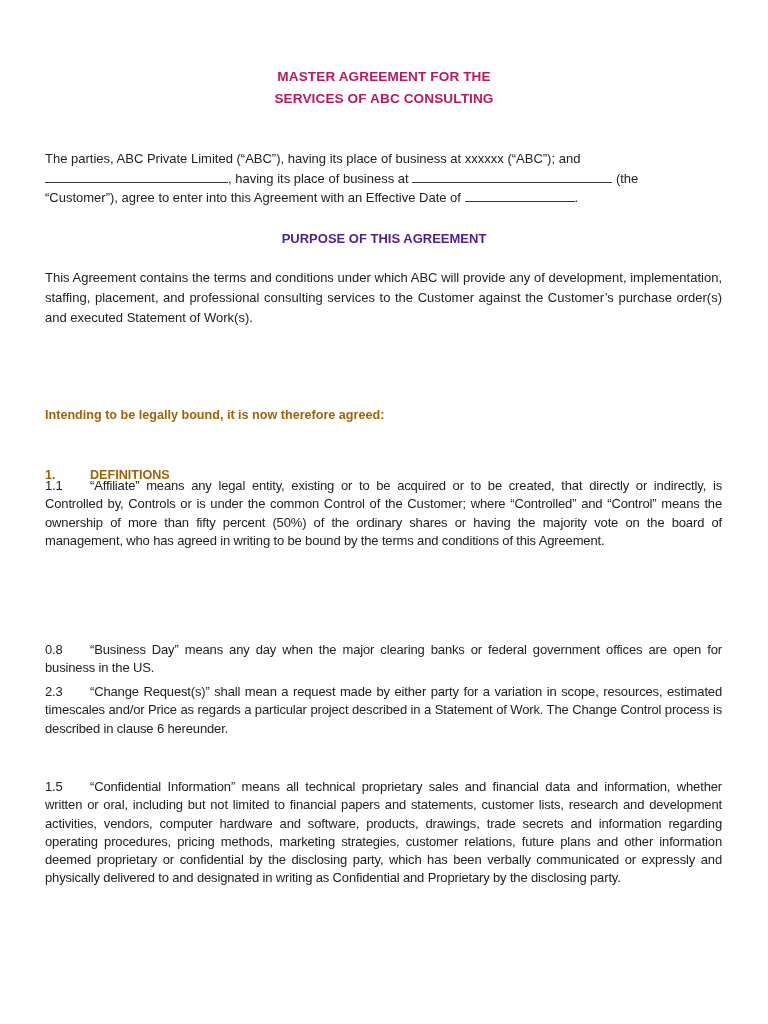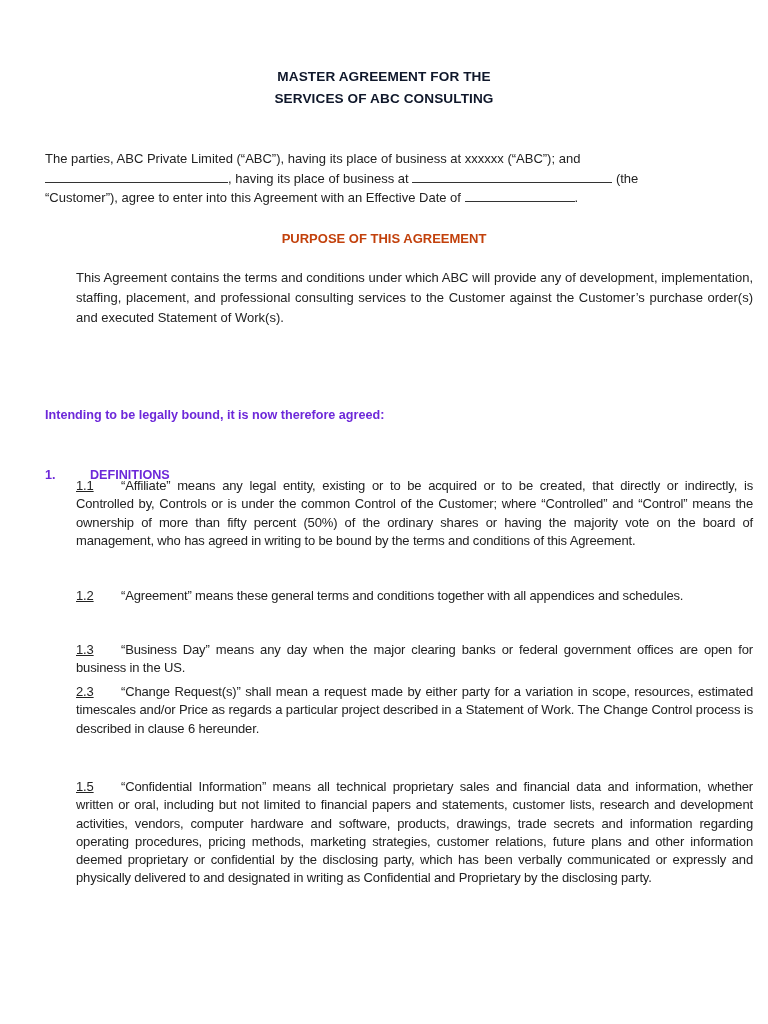--- a/index.html
+++ b/index.html
@@ -21,51 +21,50 @@
     width: 768px; height: 1024px;
     background: #fff;
   }
   .abs { position: absolute; }
   .title {
     left: 0; width: 768px;
     text-align: center;
     font-weight: bold;
     font-size: 13.6px;
     line-height: 22px;
-    color: #0f172a;
+    color: #be185d;
     letter-spacing: 0.1px;
   }
   .heading {
     left: 0; width: 768px;
     text-align: center;
     font-weight: bold;
     font-size: 13px;
     line-height: 18px;
-    color: #c2410c;
+    color: #4c1d95;
   }
   .para {
     left: 45px;
     width: 677px;
     font-size: 13px;
     line-height: 19.5px;
     color: #222;
   }
-  .justify { text-align: justify; margin-left: 31px; }
+  .justify { text-align: justify; }
   .tight { line-height: 18.3px; letter-spacing: -0.15px; }
   .bold-line {
     left: 45px;
     font-weight: bold;
     font-size: 12.6px;
     line-height: 18px;
-    color: #6d28d9;
+    color: #a16207;
   }
   .clause-num {
     display: inline-block;
     width: 45px;
-    text-decoration: underline;
   }
   .sec-num {
     display: inline-block;
     width: 45px;
   }
   .blank {
     display: inline-block;
     border-bottom: 1px solid #333;
     height: 12px;
     vertical-align: baseline;
@@ -99,26 +98,23 @@
   <div class="abs bold-line" style="top:406px;">Intending to be legally bound, it is now therefore agreed:</div>
 
   <div class="abs bold-line" style="top:466px;">
     <span class="sec-num">1.</span><span>DEFINITIONS</span>
   </div>
 
   <div class="abs para justify tight" style="top:477px;">
     <span class="clause-num">1.1</span><span>“Affiliate” means any legal entity, existing or to be acquired or to be created, that directly or indirectly, is Controlled by, Controls or is under the common Control of the Customer; where “Controlled” and “Control” means the ownership of more than fifty percent (50%) of the ordinary shares or having the majority vote on the board of management, who has agreed in writing to be bound by the terms and conditions of this Agreement.</span>
   </div>
 
-  <div class="abs para justify tight" style="top:587px;">
-    <span class="clause-num">1.2</span><span>“Agreement” means these general terms and conditions together with all appendices and schedules.</span>
-  </div>
 
   <div class="abs para justify tight" style="top:641px;">
-    <span class="clause-num">1.3</span><span>“Business Day” means any day when the major clearing banks or federal government offices are open for business in the US.</span>
+    <span class="clause-num">0.8</span><span>“Business Day” means any day when the major clearing banks or federal government offices are open for business in the US.</span>
   </div>
 
   <div class="abs para justify tight" style="top:683px;">
     <span class="clause-num">2.3</span><span>“Change Request(s)” shall mean a request made by either party for a variation in scope, resources, estimated timescales and/or Price as regards a particular project described in a Statement of Work. The Change Control process is described in clause 6 hereunder.</span>
   </div>
 
   <div class="abs para justify tight" style="top:778px;">
     <span class="clause-num">1.5</span><span>“Confidential Information” means all technical proprietary sales and financial data and information, whether written or oral, including but not limited to financial papers and statements, customer lists, research and development activities, vendors, computer hardware and software, products, drawings, trade secrets and information regarding operating procedures, pricing methods, marketing strategies, customer relations, future plans and other information deemed proprietary or confidential by the disclosing party, which has been verbally communicated or expressly and physically delivered to and designated in writing as Confidential and Proprietary by the disclosing party.</span>
   </div>
 

